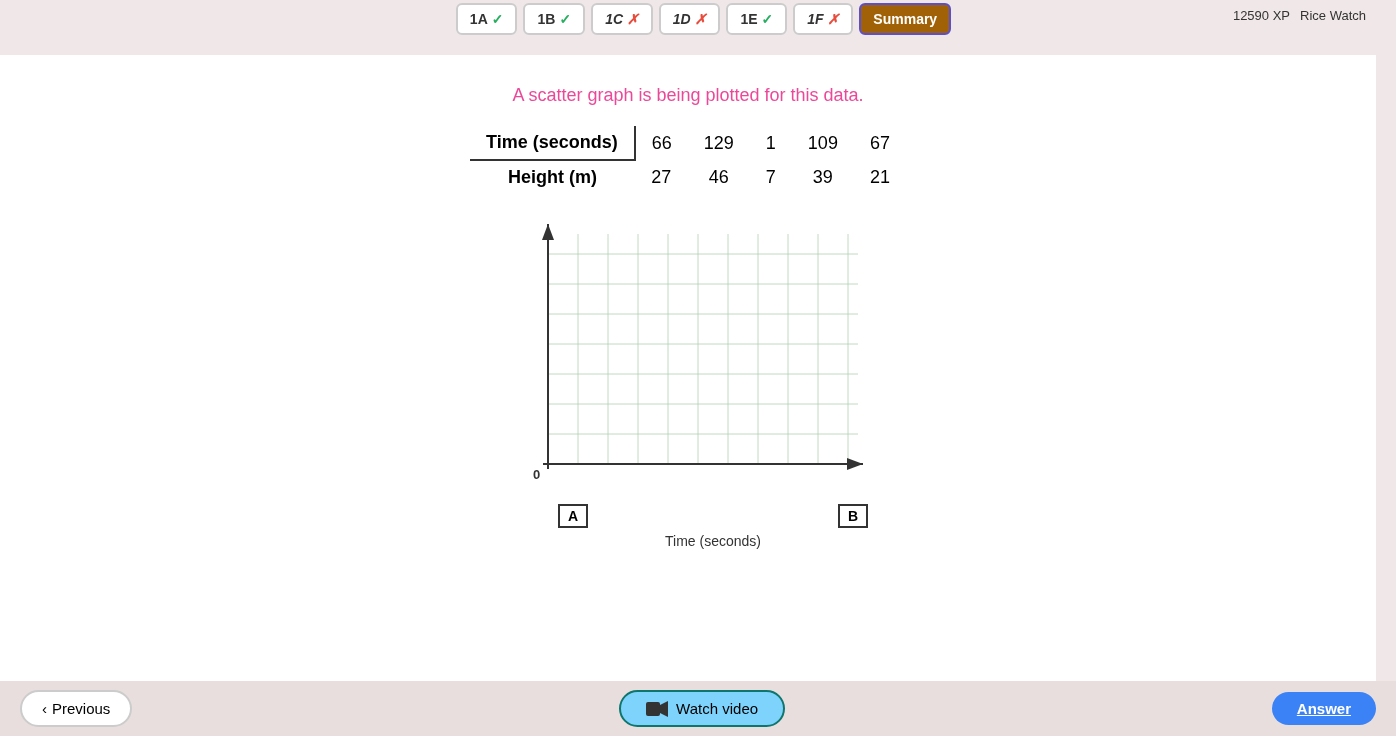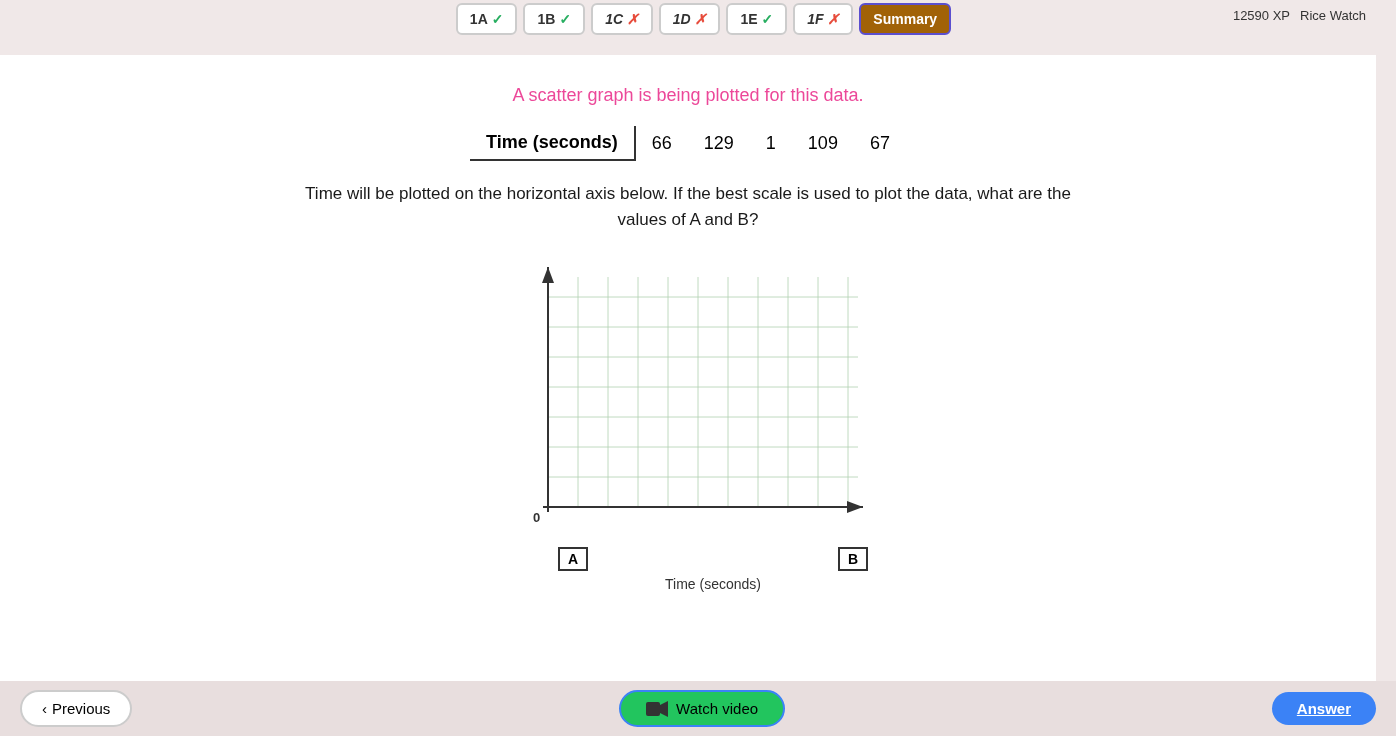--- a/index.html
+++ b/index.html
@@ -179,22 +179,22 @@
       padding: 8px 20px;
       font-size: 15px;
       cursor: pointer;
       display: flex;
       align-items: center;
       gap: 5px;
       font-weight: 500;
     }
 
     .btn-watch-video {
-      background: #22c55e;
-      border: 2px solid #3b82f6;
+      background: #7dd3fc;
+      border: 2px solid #0f766e;
       border-radius: 25px;
       padding: 8px 25px;
       font-size: 15px;
       cursor: pointer;
       display: flex;
       align-items: center;
       gap: 8px;
       font-weight: 500;
       text-align: right;
     }
@@ -274,27 +274,31 @@
   <table class="data-table">
     <tbody>
       <tr>
         <th class="row-label">Time (seconds)</th>
         <td>66</td>
         <td>129</td>
         <td>1</td>
         <td>109</td>
         <td>67</td>
       </tr>
+      <tr>
+        <td class="row-label">Height (m)</td>
+        <td>27</td>
+        <td>46</td>
+        <td>7</td>
+        <td>39</td>
+        <td>21</td>
+      </tr>
     </tbody>
   </table>
 
-  <p class="description">
-    Time will be plotted on the horizontal axis below. If the best scale is used to plot the data, what are the<br>
-    values of A and B?
-  </p>
 
   <div class="graph-container">
     <div class="graph-wrapper">
       <svg class="graph-svg" width="380" height="300">
 
         <defs>
           <marker id="arrowhead" markerWidth="8" markerHeight="6" refX="8" refY="3" orient="auto">
             <polygon points="0 0, 8 3, 0 6" fill="#333"></polygon>
           </marker>
           <marker id="arrowhead-x" markerWidth="8" markerHeight="6" refX="8" refY="3" orient="auto">

